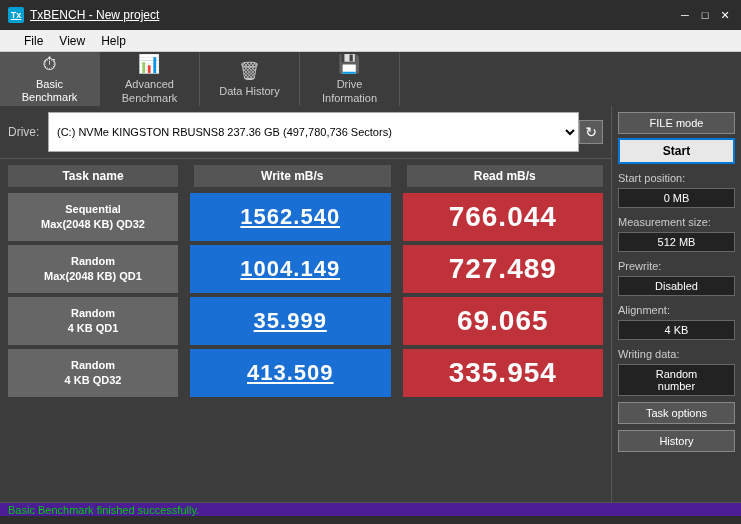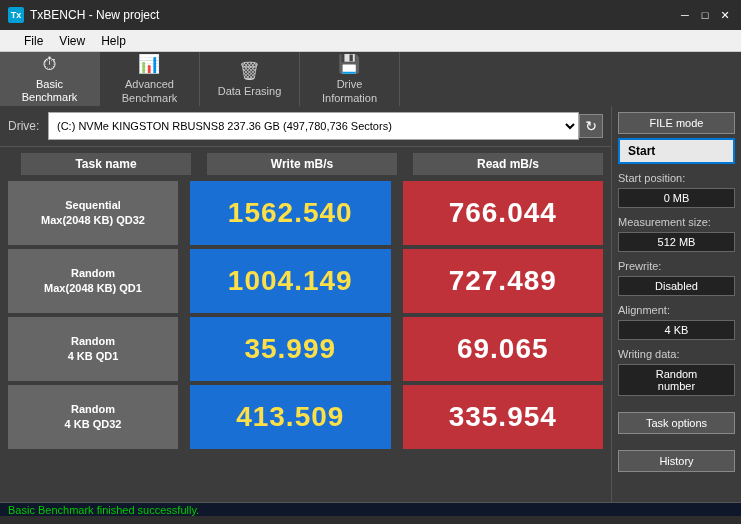--- a/index.html
+++ b/index.html
@@ -20,20 +20,21 @@
       display: flex;
       align-items: center;
       justify-content: space-between;
       padding: 0 8px;
       font-size: 12px;
     }
     .title-bar-left {
       display: flex;
       align-items: center;
       gap: 6px;
+      text-decoration: underline;
     }
     .title-bar-icon {
       width: 16px;
       height: 16px;
       background: #00a0d4;
       border-radius: 2px;
       display: flex;
       align-items: center;
       justify-content: center;
       font-size: 9px;
@@ -131,21 +132,21 @@
       padding: 6px 8px;
       border-bottom: 1px solid #555;
     }
     .drive-label {
       color: #ccc;
       font-size: 12px;
       min-width: 40px;
     }
     .drive-selector {
       flex: 1;
-      height: 28px;
+      height: 40px;
       background: white;
       border: 1px solid #aaa;
       font-size: 11px;
       padding: 0 4px;
       color: #000;
     }
     .refresh-btn {
       width: 24px;
       height: 24px;
       background: #5a5a5a;
@@ -164,57 +165,57 @@
       padding: 6px 8px;
       display: flex;
       flex-direction: column;
       gap: 4px;
     }
     .bench-header {
       display: grid;
       grid-template-columns: 170px 1fr 1fr;
       gap: 16px;
       margin-bottom: 2px;
-      margin-left: 13px;
     }
     .bench-col-header {
       background: #555;
       color: white;
       text-align: center;
       padding: 4px 8px;
       font-size: 12px;
       font-weight: bold;
     }
     .bench-row {
       display: grid;
       grid-template-columns: 170px 1fr 1fr;
       gap: 12px;
-      height: 64px;
+      height: 48px;
     }
     .bench-name {
       background: #666;
       color: white;
       display: flex;
       align-items: center;
       justify-content: center;
       text-align: center;
       padding: 6px;
       font-size: 11px;
       font-weight: bold;
       line-height: 1.4;
     }
     .bench-read {
       background: #1a6fd4;
-      color: #fde047;
-      display: flex;
-      align-items: center;
-      justify-content: center;
-      font-size: 28px;
+      color: #ffffff;
+      display: flex;
+      align-items: center;
+      justify-content: center;
+      font-size: 22px;
       font-weight: bold;
       letter-spacing: 1px;
+      text-decoration: underline;
     }
     .bench-write {
       background: #c0323a;
       color: white;
       display: flex;
       align-items: center;
       justify-content: center;
       font-size: 28px;
       font-weight: bold;
       letter-spacing: 1px;
@@ -241,21 +242,21 @@
       width: 100%;
     }
     .start-btn {
       background: #e8e8e8;
       color: black;
       border: 2px solid #0078d7;
       padding: 4px 8px;
       cursor: pointer;
       font-size: 12px;
       font-weight: bold;
-      text-align: left;
+      text-align: center;
       width: 100%;
     }
 
     .info-label {
       color: #ccc;
       font-size: 11px;
       margin-top: 4px;
     }
     .info-value {
       background: #222;
@@ -268,26 +269,26 @@
     }
     .action-btn {
       background: #555;
       color: white;
       border: 1px solid #888;
       padding: 4px 0;
       cursor: pointer;
       font-size: 11px;
       text-align: center;
       width: 100%;
-      margin-top: 12px;
+      margin-top: 2px;
     }
 
     
     .status-bar {
-      background: #0f172a;
+      background: #4c1d95;
       color: #00cc00;
       height: 14px;
       display: flex;
       align-items: flex-end;
       padding: 0 8px;
       font-size: 11px;
       border-top: 1px solid #555;
     }
   </style>
 </head>
@@ -317,21 +318,21 @@
   <div class="tab active">
     <span class="tab-icon">⏱</span>
     <span class="tab-label">Basic<br>Benchmark</span>
   </div>
   <div class="tab">
     <span class="tab-icon">📊</span>
     <span class="tab-label">Advanced<br>Benchmark</span>
   </div>
   <div class="tab">
     <span class="tab-icon">🗑</span>
-    <span class="tab-label">Data Erasing</span>
+    <span class="tab-label">Data History</span>
   </div>
   <div class="tab">
     <span class="tab-icon">💾</span>
     <span class="tab-label">Drive<br>Information</span>
   </div>
 </div>
 
 <div class="main">
 
   <div class="left-panel">

